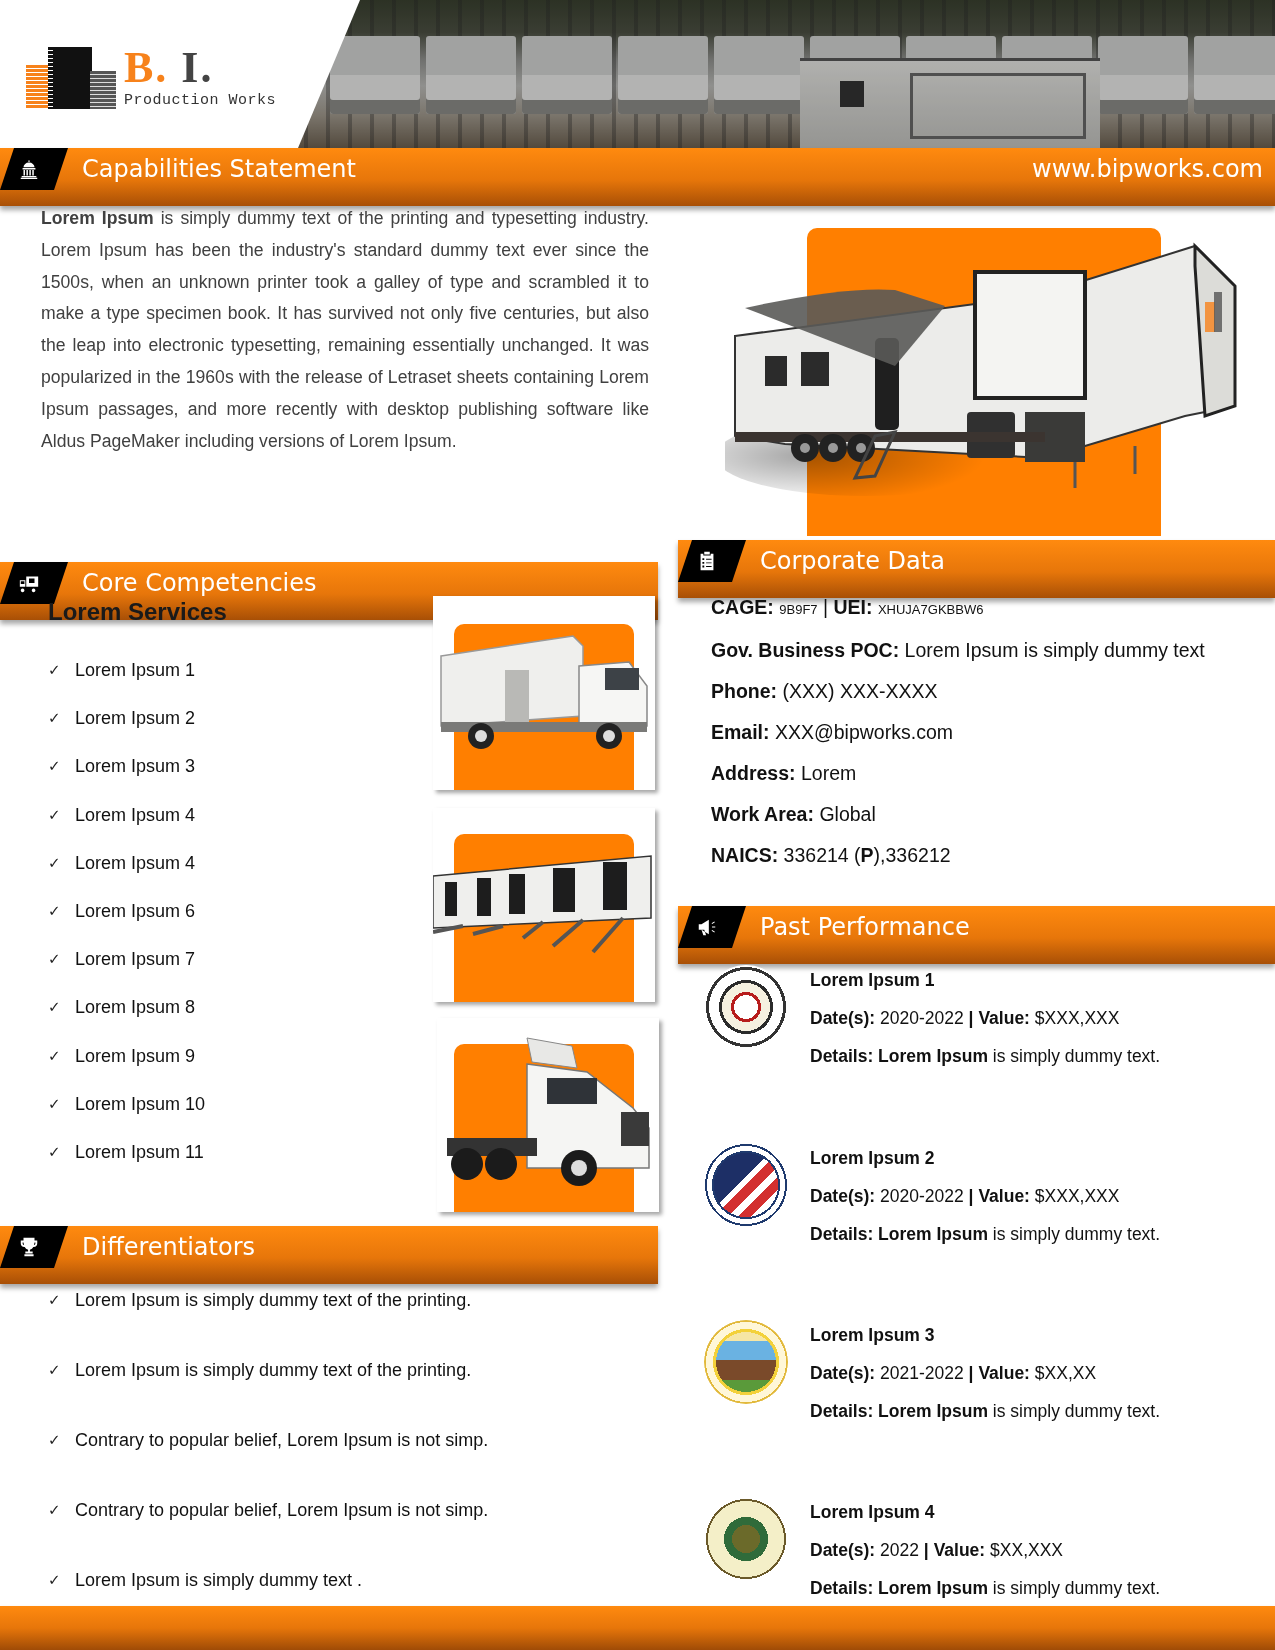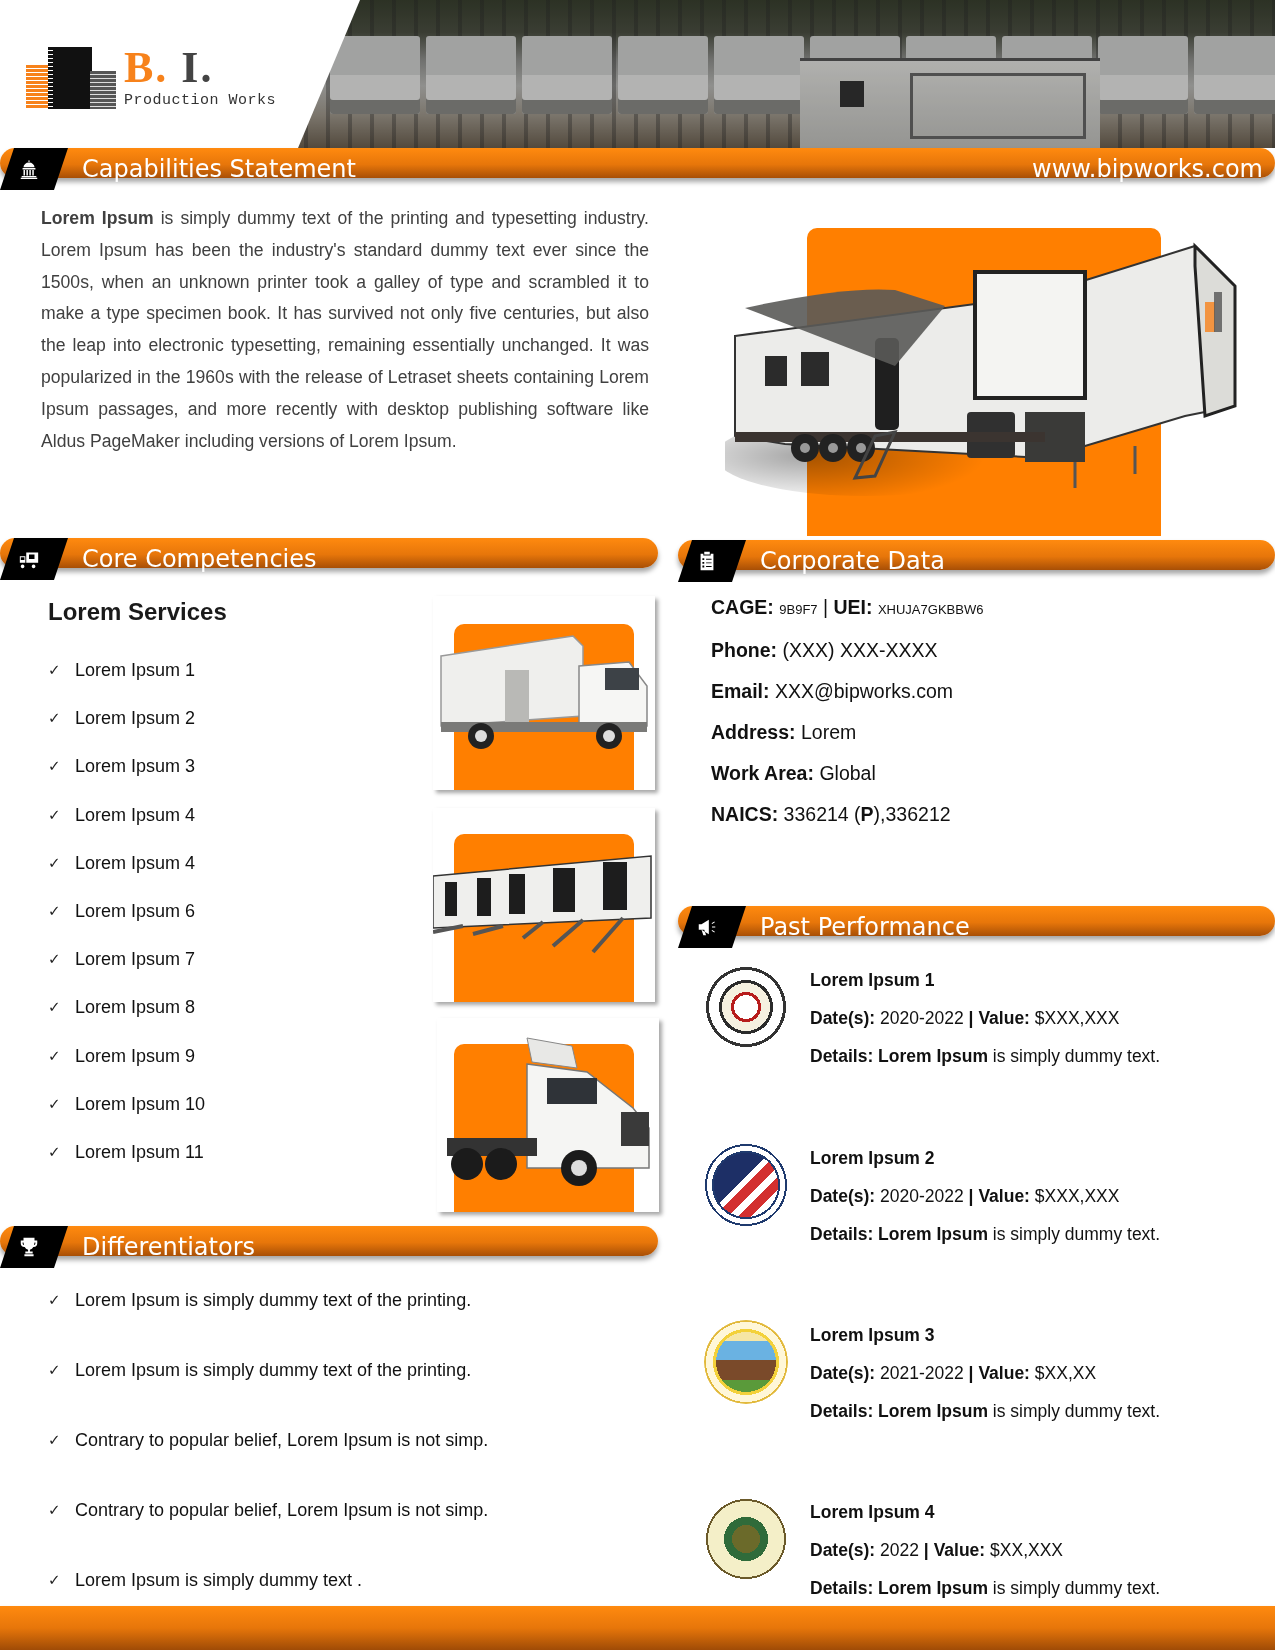--- a/index.html
+++ b/index.html
@@ -35,22 +35,22 @@
   .bld.black::after { content: ""; position: absolute; left: 6px; right: 6px; top: 0; bottom: 0; background: #111; }
   .bld.grey { left: 64px; width: 26px; height: 38px; background: #555;
     background-image: repeating-linear-gradient(180deg, transparent 0 3px, #ddd 3px 4px); }
   .logo-text { margin-left: 8px; }
   .logo-bi { font-family: "Liberation Serif", "DejaVu Serif", serif; font-weight: bold; font-size: 44px; line-height: 44px; letter-spacing: 2px; }
   .logo-bi .b { color: #f7821b; }
   .logo-bi .i { color: #444; }
   .logo-sub { font-family: "Liberation Mono", "DejaVu Sans Mono", monospace; font-size: 15px; color: #333; letter-spacing: 0.5px; margin-top: 2px; }
 
   
-  .banner { position: absolute; height: 30px; background: linear-gradient(180deg, #ff8a0f 0%, #e7760a 55%, #a84f06 100%);
-    box-shadow: 0 4px 5px rgba(0,0,0,0.35); border-radius: 18px; }
+  .banner { position: absolute; height: 58px; background: linear-gradient(180deg, #ff8a0f 0%, #e7760a 55%, #a84f06 100%);
+    box-shadow: 0 4px 5px rgba(0,0,0,0.35); }
   .banner .tag { position: absolute; left: 0; top: 0; width: 68px; height: 42px; background: #000;
     clip-path: polygon(14px 0, 100% 0, 54px 100%, 0 100%); display: flex; align-items: center; justify-content: center; padding-right: 10px; }
   .banner .tag svg { width: 22px; height: 22px; fill: #fff; }
   .banner .title { position: absolute; left: 82px; top: 0; line-height: 42px; color: #fff; font-size: 24px; font-family: "DejaVu Sans", sans-serif; }
   .banner .url { position: absolute; right: 12px; top: 0; line-height: 42px; color: #fff; font-size: 24px; font-family: "DejaVu Sans", sans-serif; }
 
   
   .intro { position: absolute; left: 41px; top: 203px; width: 608px; font-size: 17.6px; line-height: 31.8px; text-align: justify; color: #404040; }
   .intro b { font-weight: bold; }
 
@@ -162,21 +162,21 @@
       <circle cx="108" cy="222" r="5" fill="#999"></circle>
       <circle cx="136" cy="222" r="5" fill="#999"></circle>
     <path d="M150 210 L170 206 L150 250 L130 252 Z" fill="none" stroke="#444" stroke-width="3"></path>
     <line x1="350" y1="236" x2="350" y2="262" stroke="#555" stroke-width="3"></line>
     <line x1="410" y1="220" x2="410" y2="248" stroke="#555" stroke-width="3"></line>
     <rect x="480" y="76" width="10" height="30" fill="#f7821b" opacity="0.8"></rect>
       <rect x="489" y="66" width="8" height="40" fill="#555" opacity="0.8"></rect>
   </svg>
 </div>
 
-<div class="banner" style="left:0; top:538px; width:658px;">
+<div class="banner" style="left:0; top:562px; width:658px;">
   <div class="tag">
     <svg viewBox="0 0 24 24">
         <path d="M9 5h13v11H9zM2 9h6v7H2zM3 10h4v3H3zM5 18a2 2 0 1 0 0.01 0zM17 18a2 2 0 1 0 0.01 0zM12 7h6v5h-6z" fill-rule="evenodd"></path>
       </svg>
   </div>
   <div class="title">Core Competencies</div>
 </div>
 
 <div class="services-title">Lorem Services</div>
 
@@ -245,20 +245,21 @@
   </div>
   <div class="title">Corporate Data</div>
 </div>
 
 <div class="corp">
   <div class="row">
     <b>CAGE:</b> <span class="small">9B9F7</span>
     <span>|</span>
     <b>UEI:</b> <span class="small">XHUJA7GKBBW6</span>
   </div>
+  <div class="row"><b>Gov. Business POC:</b> <span>Lorem Ipsum is simply dummy text</span></div>
   <div class="row"><b>Phone:</b> <span>(XXX) XXX-XXXX</span></div>
   <div class="row"><b>Email:</b> <span>XXX@bipworks.com</span></div>
   <div class="row"><b>Address:</b> <span>Lorem</span></div>
   <div class="row"><b>Work Area:</b> <span>Global</span></div>
   <div class="row"><b>NAICS:</b> <span>336214 (</span><b>P</b><span>),336212</span></div>
 </div>
 
 <div class="banner" style="left:678px; top:906px; width:597px;">
   <div class="tag">
     <svg viewBox="0 0 24 24">

